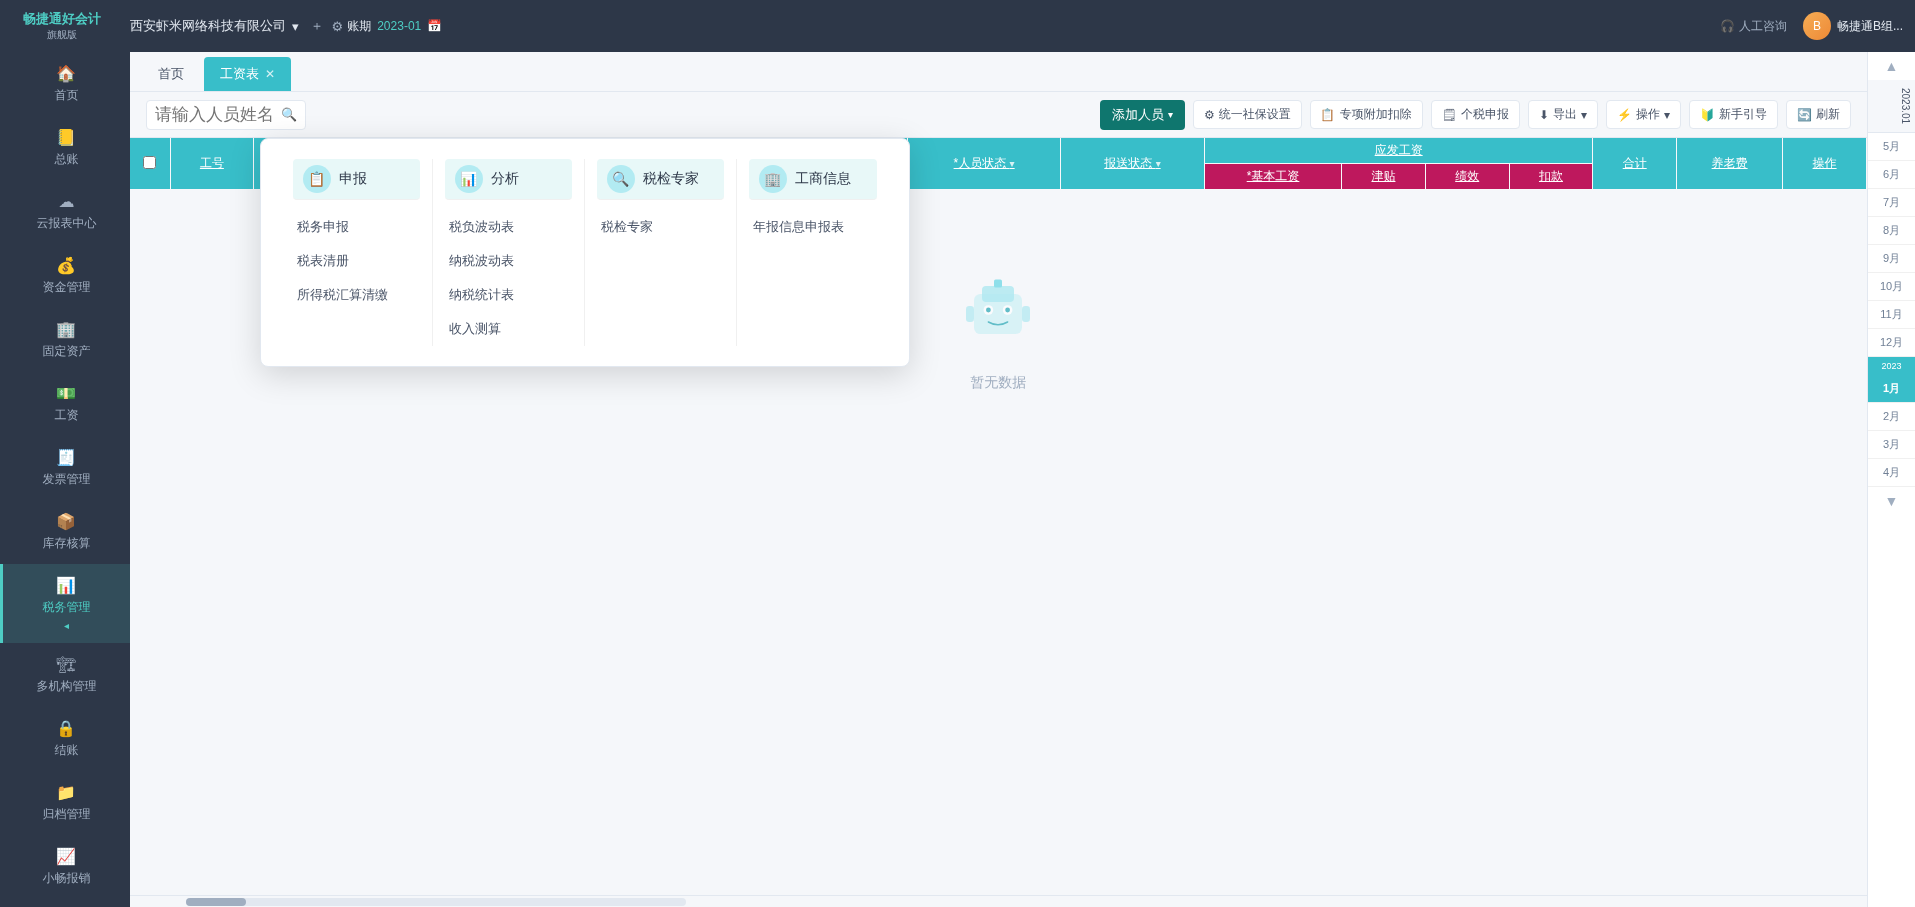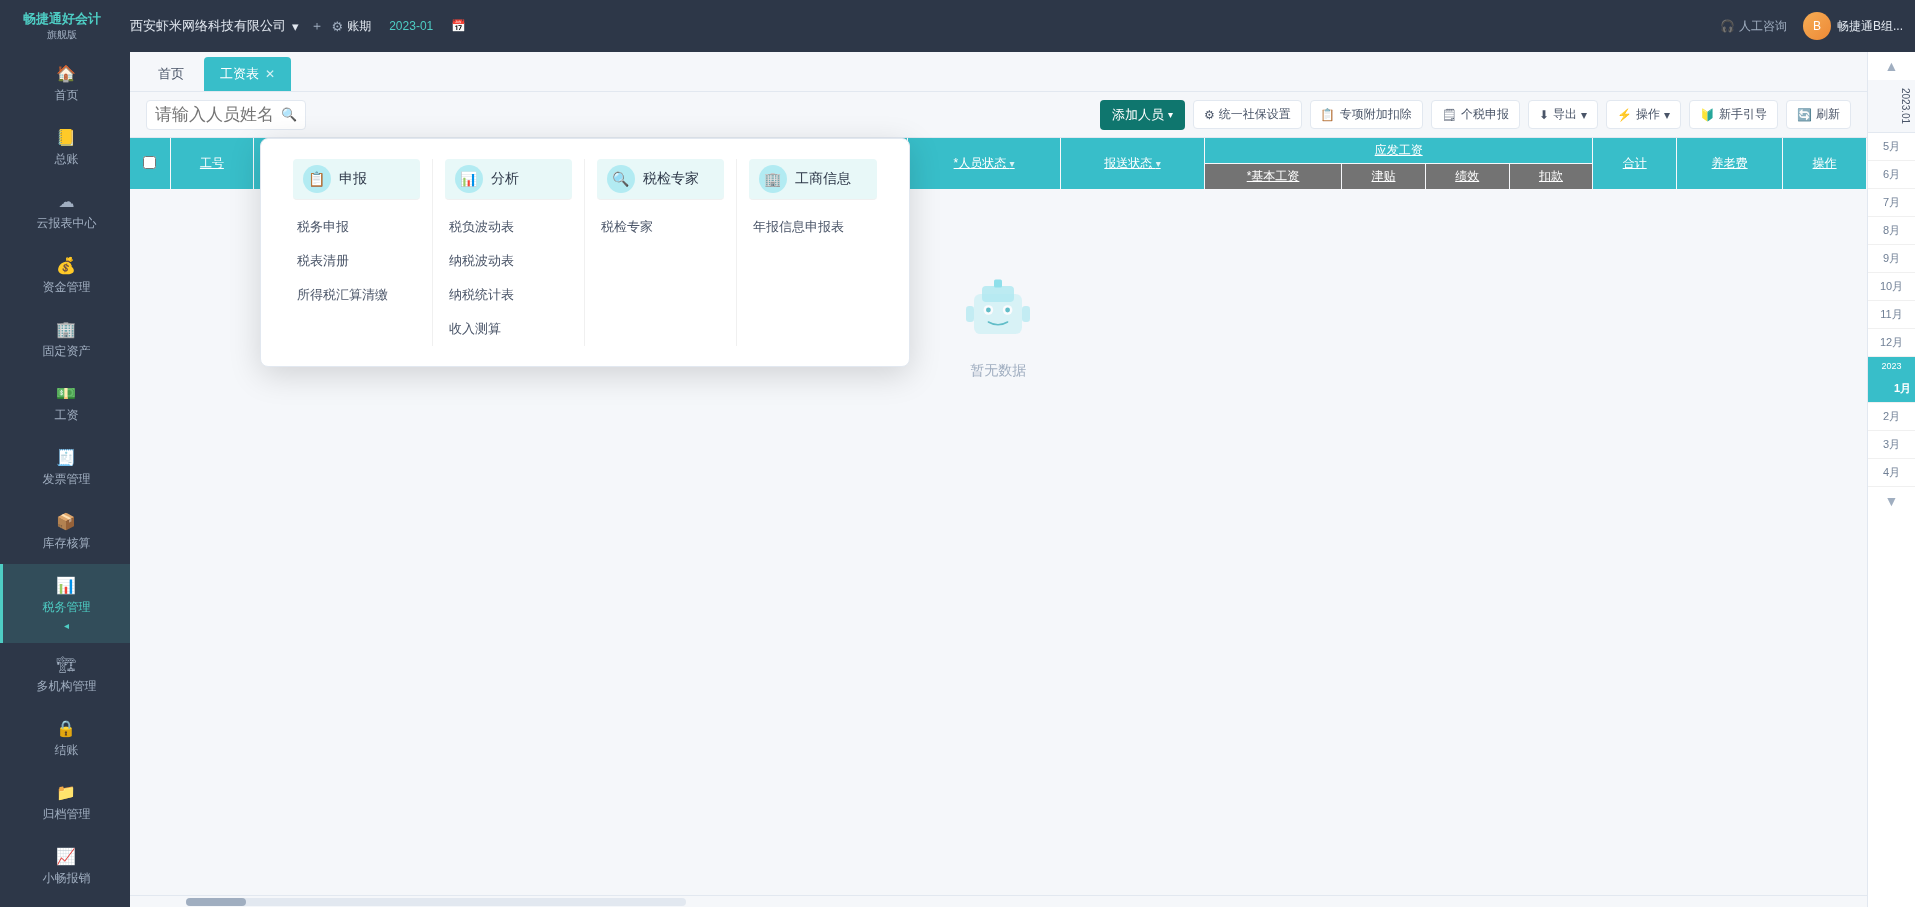--- a/index.html
+++ b/index.html
@@ -32,21 +32,21 @@
       gap: 6px;
       cursor: pointer;
       padding: 4px 8px;
       border-radius: 4px;
     }
     .top-bar-period {
       color: #a0aec0;
       font-size: 12px;
       display: flex;
       align-items: center;
-      gap: 18px;
+      gap: 6px;
     }
     .top-bar-period span { color: #e2e8f0; }
     .top-bar-right {
       margin-left: auto;
       display: flex;
       align-items: center;
       gap: 16px;
     }
     .support-btn {
       color: #a0aec0;
@@ -224,21 +224,21 @@
       font-weight: normal;
       white-space: nowrap;
       border-right: 1px solid rgba(255,255,255,0.2);
       border-bottom: 1px solid rgba(255,255,255,0.2);
       position: sticky;
       top: 0;
       z-index: 10;
       text-decoration: underline;
     }
     .salary-table th.sub-header {
-      background: #737373;
+      background: #be185d;
     }
     .group-header {
       background: #38bec9;
       color: white;
       text-align: center;
       font-size: 12px;
       font-weight: normal;
       padding: 6px;
       border-right: 1px solid rgba(255,255,255,0.2);
     }
@@ -249,21 +249,21 @@
     .filter-icon { font-size: 10px; color: rgba(255,255,255,0.8); }
 
     
     .empty-state {
       display: flex;
       flex-direction: column;
       align-items: center;
       justify-content: center;
       padding: 80px 20px;
       color: #a0aec0;
-      gap: 12px;
+      gap: 24px;
     }
     .empty-icon {
       width: 80px;
       height: 80px;
       opacity: 0.6;
     }
     .empty-text { font-size: 14px; color: #a0aec0; }
 
     
     .right-sidebar {
@@ -293,21 +293,20 @@
       text-align: center;
       font-size: 11px;
       cursor: pointer;
       color: #718096;
       border-bottom: 1px solid #f0f0f0;
     }
     .rs-month.active {
       background: #38bec9;
       color: white;
       font-weight: bold;
-      text-align: right;
     }
     .rs-arrow {
       width: 100%;
       text-align: center;
       padding: 6px 4px;
       color: #a0aec0;
       cursor: pointer;
       font-size: 14px;
     }
     

